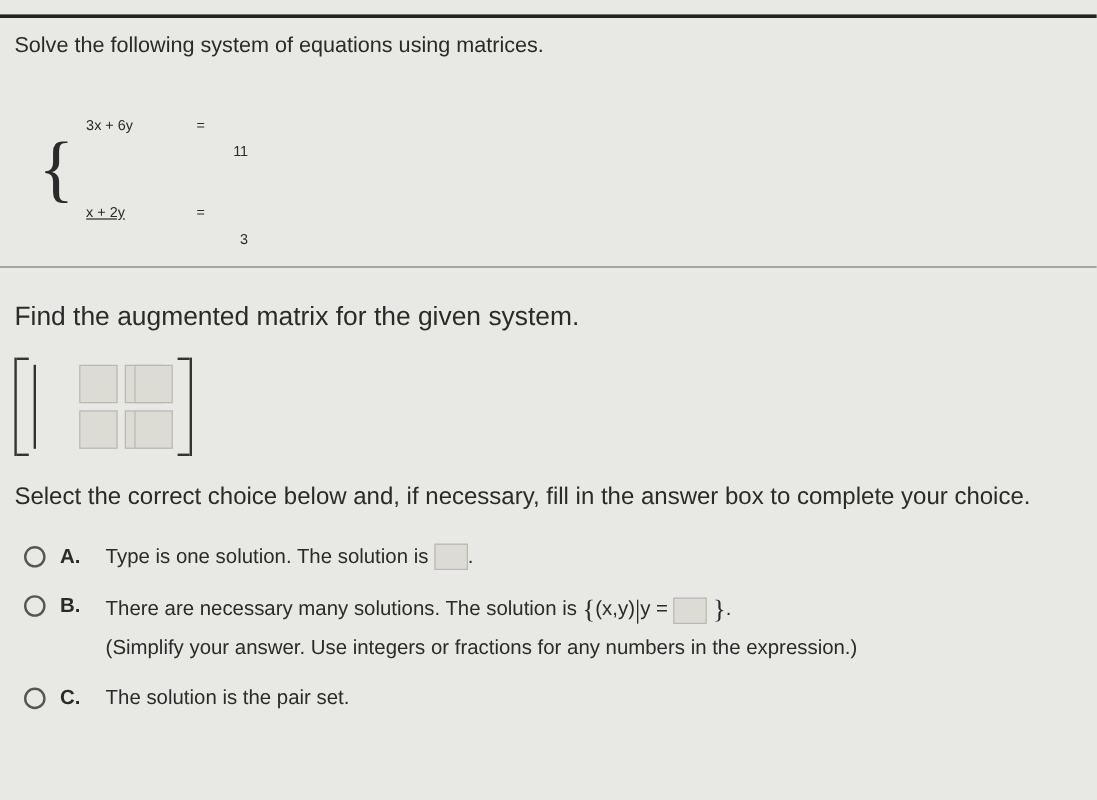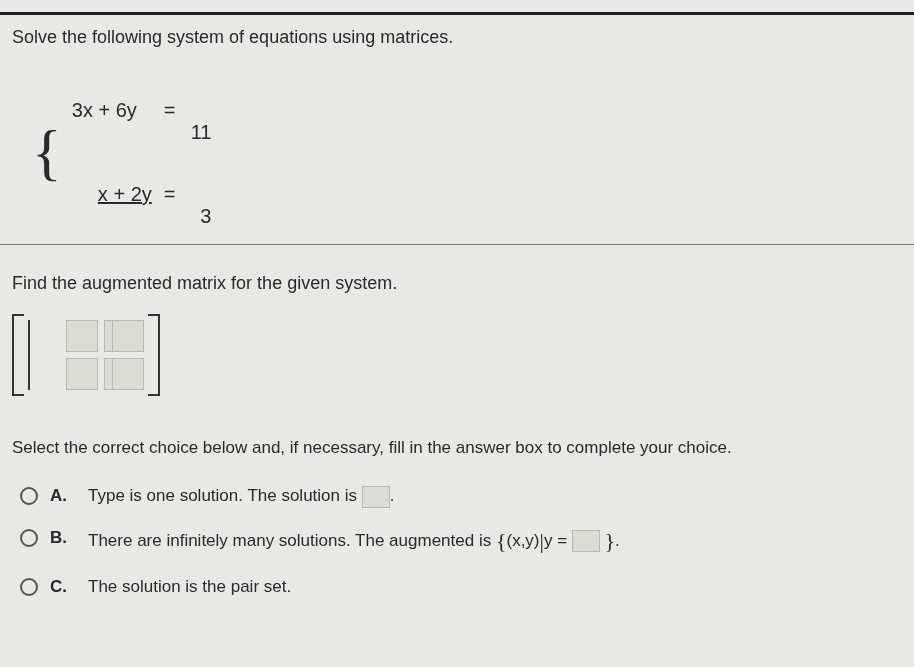--- a/index.html
+++ b/index.html
@@ -15,27 +15,27 @@
       overflow: hidden;
     }
     .border-top { border-top: 3px solid #222; margin: 0 -12px 10px -12px; }
     .prompt { margin-bottom: 24px; font-size: 18px; }
     .system-block {
       display: flex;
       align-items: center;
       margin: 10px 0 14px 20px;
     }
     .brace { font-size: 62px; line-height: 0.85; font-weight: 100; margin-right: 10px; font-family: "Times New Roman", serif; }
-    .eqs { display: flex; flex-direction: column; gap: 12px; font-size: 20px; }
+    .eqs { display: flex; flex-direction: column; gap: 12px; font-size: 12px; }
     .eqs .row { display: flex; align-items: center; }
     .eqs .lhs { min-width: 80px; text-align: left; }
     .eqs .eq { margin: 0 12px; }
     .eqs .rhs { min-width: 24px; text-align: right; margin-top: 44px; }
     .divider { border: none; border-top: 1px solid #777; margin: 14px -12px 26px -12px; }
-    .section-find { font-size: 18px; margin-bottom: 18px; }
+    .section-find { font-size: 22px; margin-bottom: 18px; }
     .matrix-wrap {
       display: inline-flex;
       align-items: stretch;
       margin: 0 0 20px 0;
     }
     .bracket {
       width: 12px;
       position: relative;
     }
     .bracket.left::before, .bracket.left::after {
@@ -56,21 +56,21 @@
       gap: 6px;
       padding: 6px 4px;
     }
     .mcell {
       width: 32px; height: 32px;
       background: #dcdcd4;
       border: 1px solid #b8b8b0;
       text-align: center;
       font-size: 15px;
     }
-    .select-instr { font-size: 17px; margin-bottom: 24px; margin-top: 20px; }
+    .select-instr { font-size: 20px; margin-bottom: 24px; }
     .choices { display: flex; flex-direction: column; gap: 18px; padding-left: 8px; }
     .choice { display: flex; align-items: flex-start; gap: 12px; }
     .radio {
       appearance: none;
       width: 18px; height: 18px;
       border: 2px solid #555;
       border-radius: 50%;
       margin-top: 3px;
       cursor: pointer;
       flex-shrink: 0;
@@ -102,21 +102,21 @@
 
 <div class="system-block">
   <div class="brace">{</div>
   <div class="eqs">
     <div class="row">
       <span class="lhs">3x + 6y</span>
       <span class="eq">=</span>
       <span class="rhs">11</span>
     </div>
     <div class="row">
-      <span class="lhs" style="text-align:right;padding-right:0;text-decoration:underline;">x + 2y</span>
+      <span class="lhs" style="padding-right:0;text-decoration:underline;">x + 2y</span>
       <span class="eq">=</span>
       <span class="rhs">3</span>
     </div>
   </div>
 </div>
 
 <hr class="divider">
 
 <div class="section-find">Find the augmented matrix for the given system.</div>
 
@@ -143,24 +143,25 @@
     <div class="choice-body">
       <span>Type is one solution. The solution is </span>
       <input class="inline-box" style=""><span>.</span>
     </div>
   </div>
 
   <div class="choice">
     <input type="radio" class="radio" name="ans" style="">
     <span class="choice-label">B.</span>
     <div class="choice-body">
-      <span>There are infinitely many solutions. The augmented is </span>
+      <span>There are necessary many solutions. The solution is </span>
       <span class="setbrace">{</span><span>(x,y)</span><span class="setbrace">|</span><span>y =</span>
       <input class="inline-box" style="">
       <span class="setbrace">}</span><span>.</span>
+      <div class="line2">(Simplify your answer. Use integers or fractions for any numbers in the expression.)</div>
     </div>
   </div>
 
   <div class="choice">
     <input type="radio" class="radio" name="ans" style="">
     <span class="choice-label">C.</span>
     <div class="choice-body">
       <span>The solution is the pair set.</span>
     </div>
   </div>

